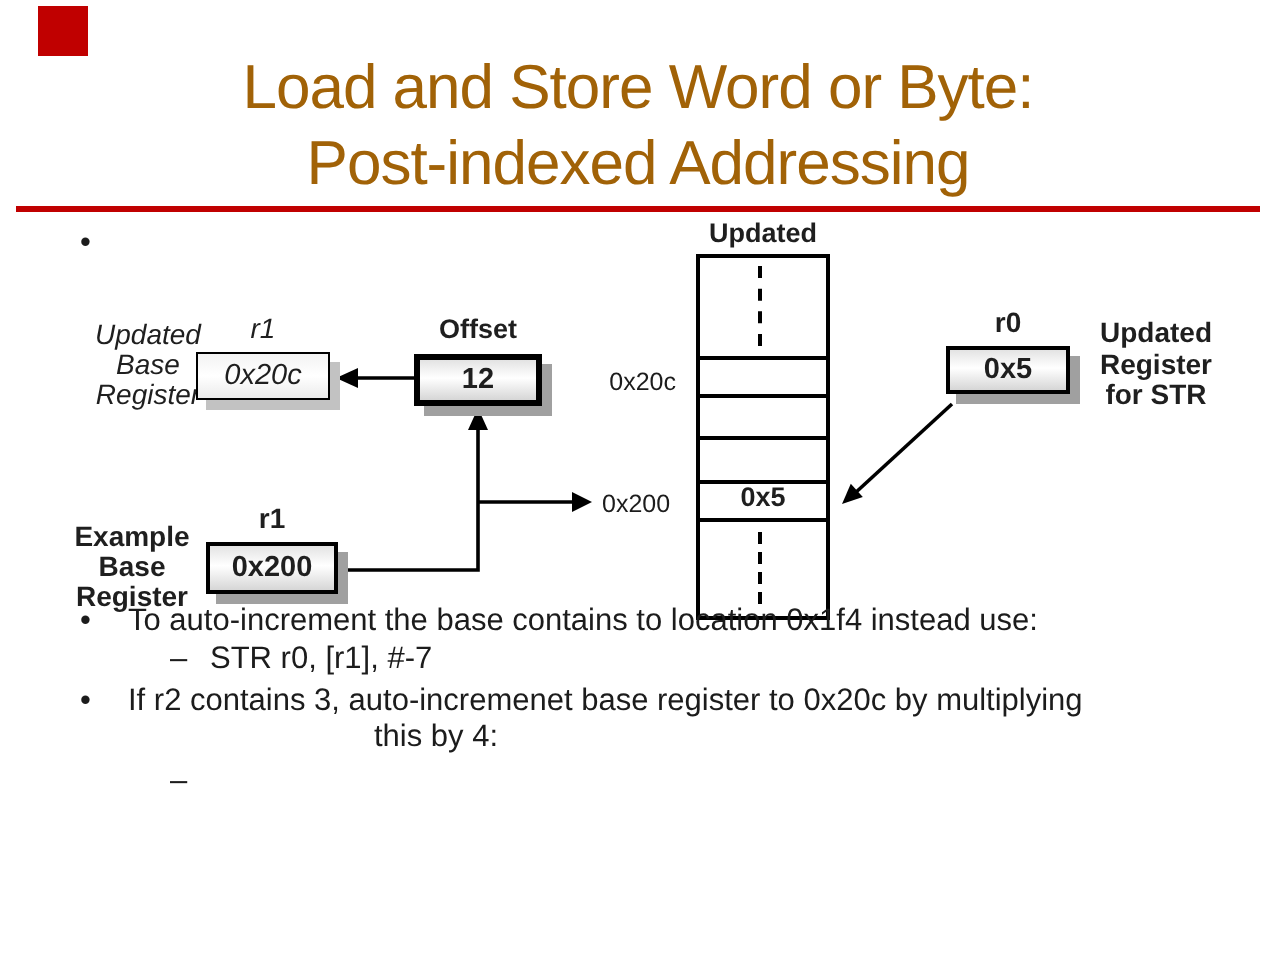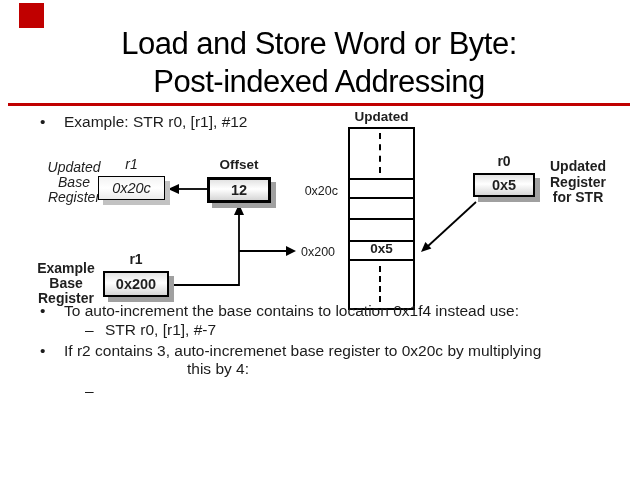--- a/index.html
+++ b/index.html
@@ -5,21 +5,21 @@
   html,body { margin:0; padding:0; }
   body {
     width:638px; height:479px; background:#ffffff; overflow:hidden;
     font-family:"Liberation Sans", sans-serif; color:#1f1f1f; position:relative;
   }
   .abs { position:absolute; }
 
   
   .brand-square { left:19px; top:3px; width:25px; height:25px; background:#C00000; }
   .title { left:0; top:25px; width:638px; text-align:center; font-size:31px;
-           line-height:38px; letter-spacing:-0.5px; color:#000000; }
+           line-height:38px; letter-spacing:-0.5px; color:#a16207; }
   .title-rule { left:8px; top:103px; width:622px; height:3px; background:#C00000; }
 
   
   .bullet { display:flex; font-size:15.5px; line-height:17px; color:#1c1c1c; }
   .bullet .marker { width:24px; flex:0 0 24px; }
   .b-example { left:40px; top:113px; width:560px; }
   .b1   { left:40px; top:302px; width:590px; }
   .b1s  { left:85px; top:321px; width:400px; }
   .b2   { left:40px; top:342px; width:590px; }
   .b2b  { left:68px; top:360px; width:300px;justify-content:center; }
@@ -126,21 +126,20 @@
 <div class="abs lbl bold original-label">
   <div>Example</div>
   <div>Base</div>
   <div>Register</div>
 </div>
 <div class="abs lbl bold r1-bottom">r1</div>
 <div class="abs rbox box-original">0x200</div>
 
 <div class="abs bullet b-example">
   <span class="marker">•</span>
-  <span>Example: STR r0, [r1], #12</span>
 </div>
 <div class="abs bullet b1">
   <span class="marker">•</span>
   <span>To auto-increment the base contains to location 0x1f4 instead use:</span>
 </div>
 <div class="abs bullet b1s">
   <span class="marker dash">–</span>
   <span>STR r0, [r1], #-7</span>
 </div>
 <div class="abs bullet b2">

